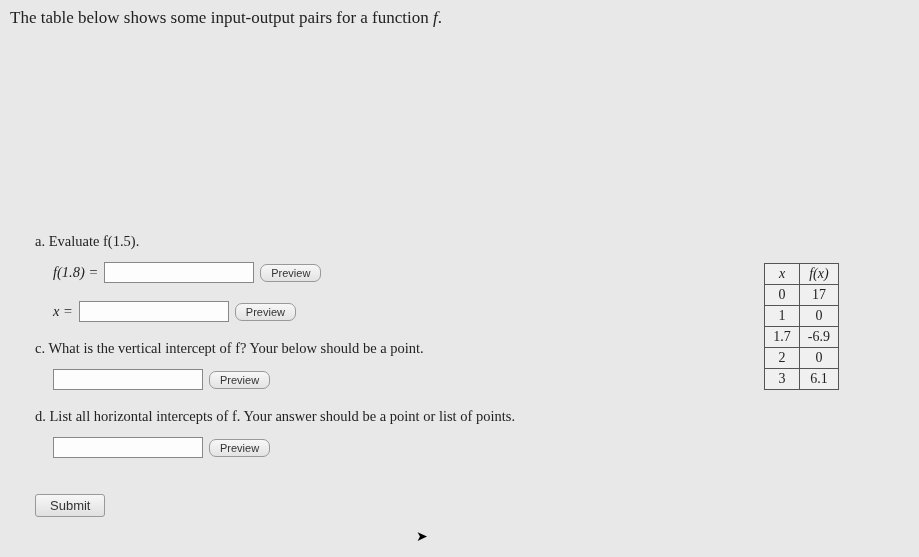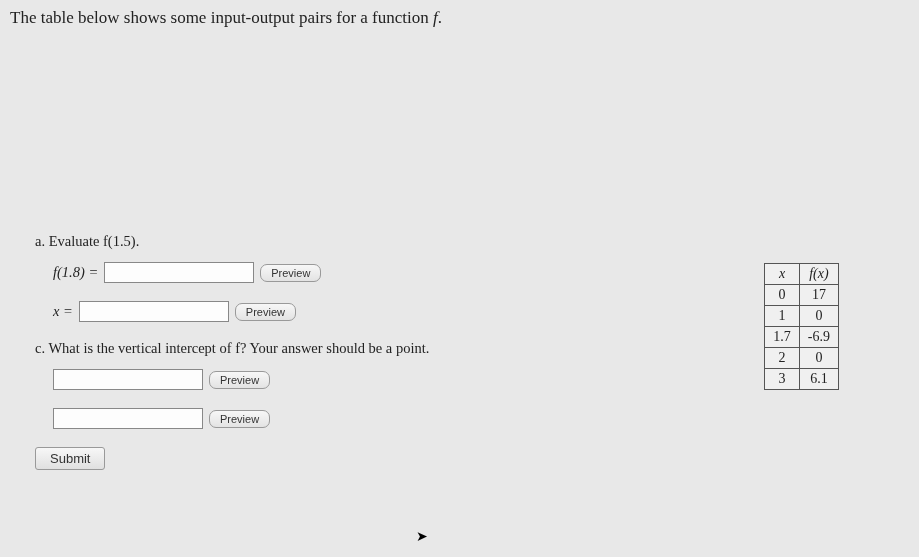--- a/index.html
+++ b/index.html
@@ -71,20 +71,21 @@
     }
     button.submit {
       font-family: Arial, sans-serif;
       font-size: 13px;
       padding: 3px 14px;
       border: 1px solid #999;
       border-radius: 3px;
       background: linear-gradient(#f7f7f7,#e0e0e0);
       cursor: pointer;
       color:#333;
+      margin-top: 18px;
       margin-left: 0px;
     }
     .cursor-arrow {
       position:absolute;
       left: 416px;
       top: 528px;
       font-size: 14px;
       color:#000;
       pointer-events: none;
     }
@@ -142,28 +143,29 @@
 
     <div class="qrow">
       <div class="answer-line">
         <span class="math">x = </span>
         <input class="text-field" type="text" style="">
         <button class="preview">Preview</button>
       </div>
     </div>
 
     <div class="qrow">
-      <span class="qlabel">c. What is the vertical intercept of f? Your answer should be a point.</span>
+      <span class="qlabel">c. What is the vertical intercept of f? Your below should be a point.</span>
       <div class="answer-line-noindent">
         <input class="text-field" type="text" style="">
         <button class="preview">Preview</button>
       </div>
     </div>
 
     <div class="qrow">
+      <span class="qlabel">d. List all horizontal intercepts of f. Your answer should be a point or list of points.</span>
       <div class="answer-line-noindent">
         <input class="text-field" type="text" style="">
         <button class="preview">Preview</button>
       </div>
     </div>
 
     <button class="submit">Submit</button>
 
   </div>
 

